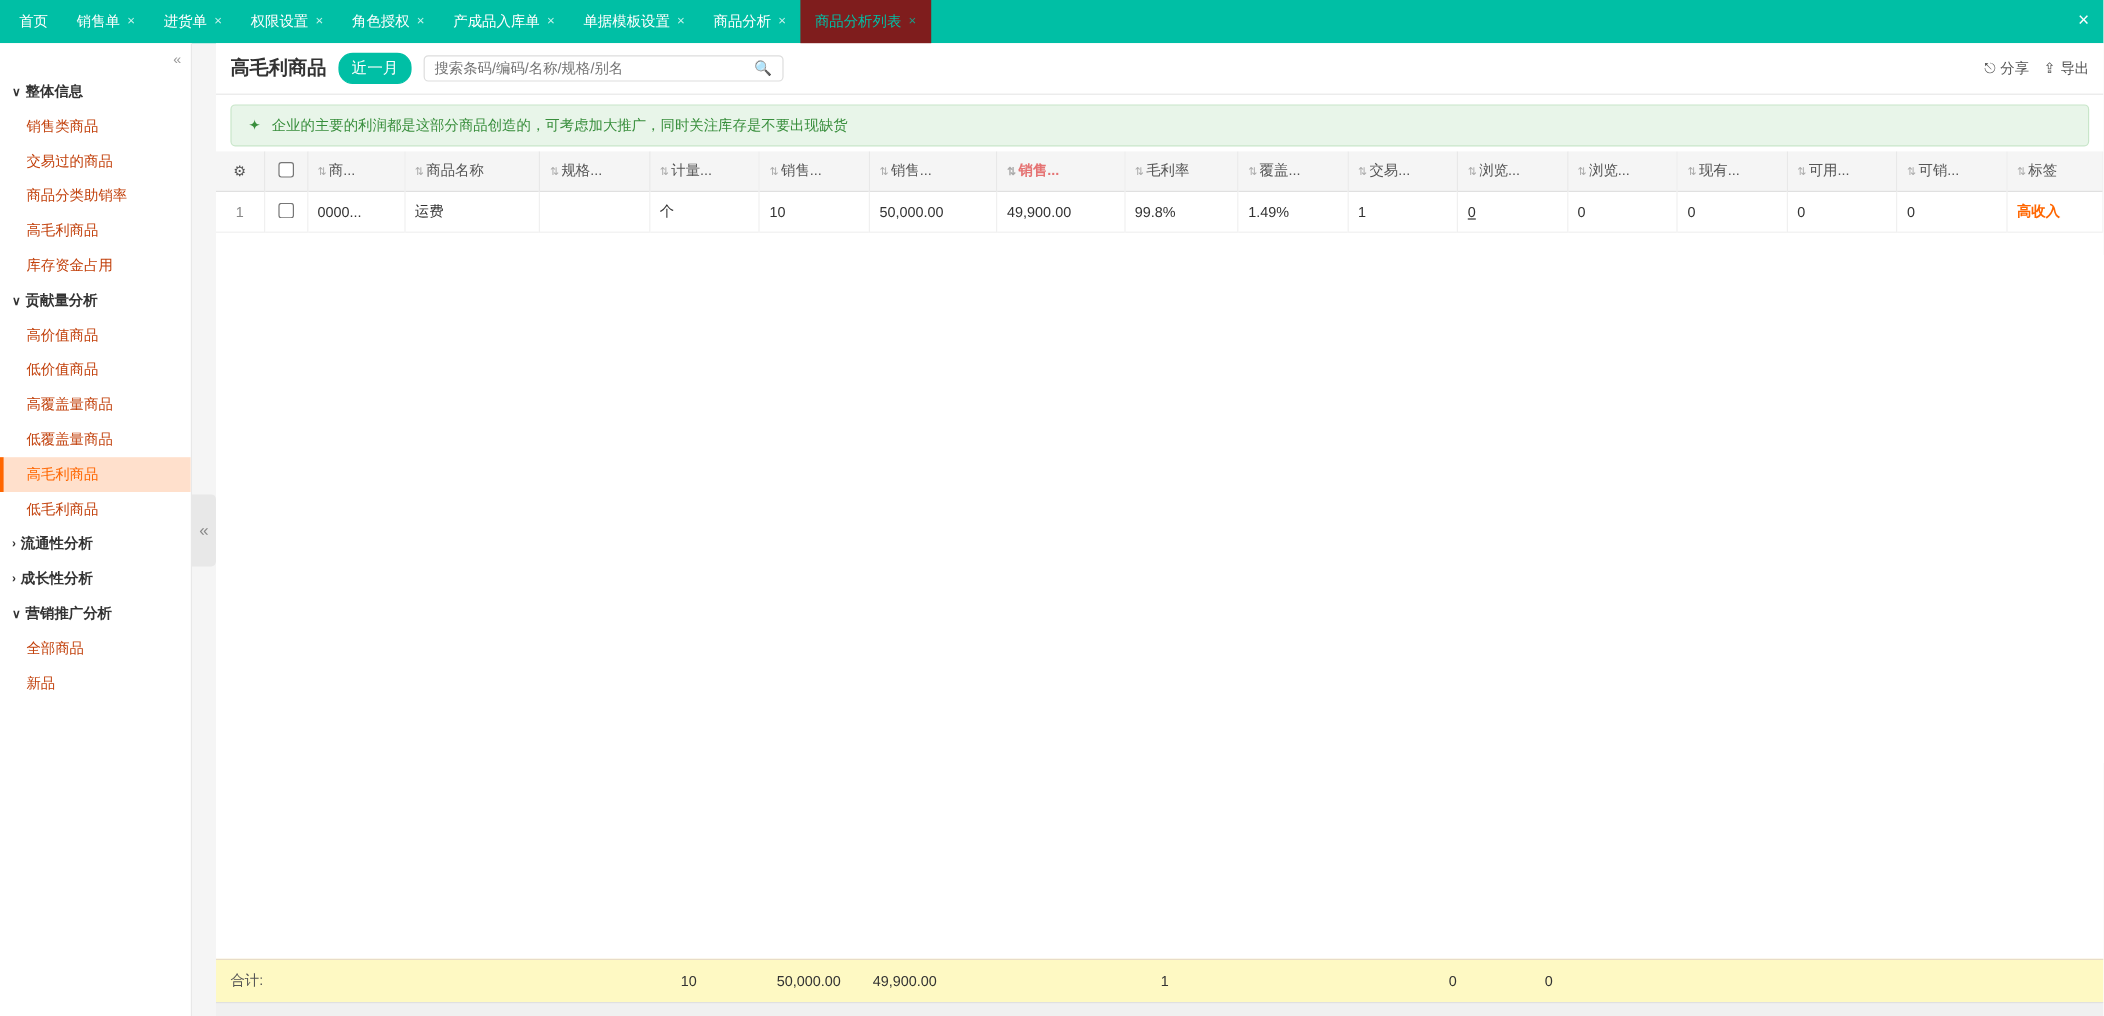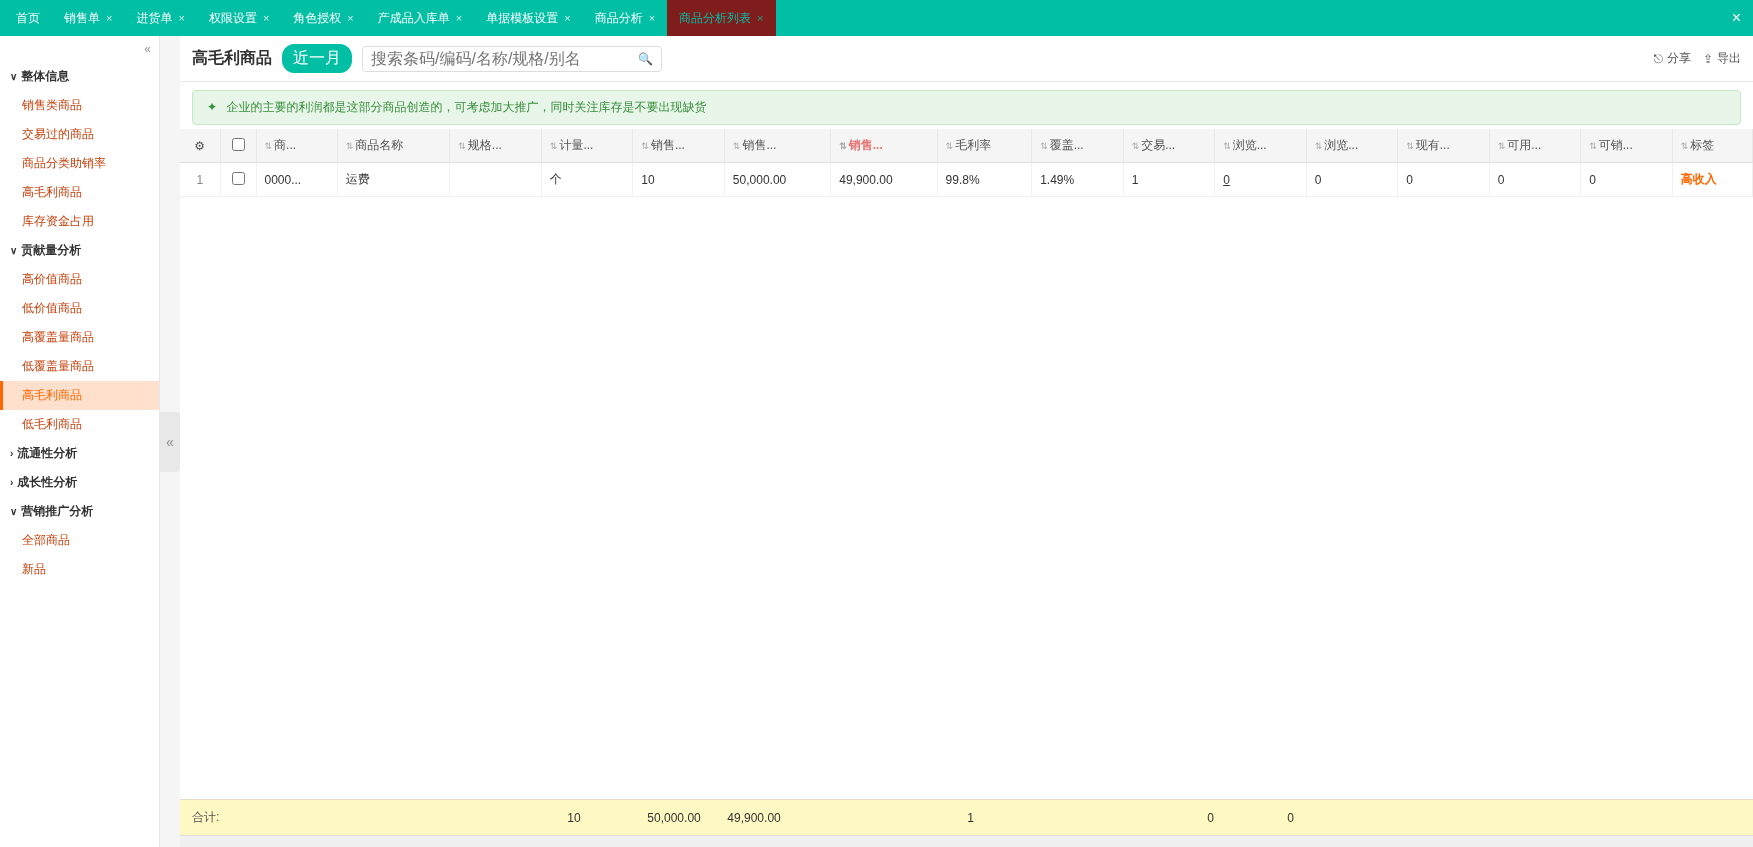--- a/index.html
+++ b/index.html
@@ -117,40 +117,40 @@
       font-size: 16px;
       font-weight: bold;
       color: #333;
     }
     .filter-btn {
       padding: 3px 10px;
       border: 1px solid #00bfa5;
       color: #00bfa5;
       border-radius: 12px;
       cursor: pointer;
-      font-size: 16px;
+      font-size: 13px;
       background: #fff;
     }
     .filter-btn.active {
       background: #00bfa5;
       color: #fff;
     }
     .search-box {
       display: flex;
       align-items: center;
       border: 1px solid #ddd;
       border-radius: 4px;
       padding: 3px 8px;
       flex: 1;
       max-width: 300px;
     }
     .search-box input {
       border: none;
       outline: none;
-      font-size: 16px;
+      font-size: 12px;
       flex: 1;
       color: #000000;
     }
     .search-icon { color: #999; cursor: pointer; }
     .header-actions {
       margin-left: auto;
       display: flex;
       align-items: center;
       gap: 12px;
     }

